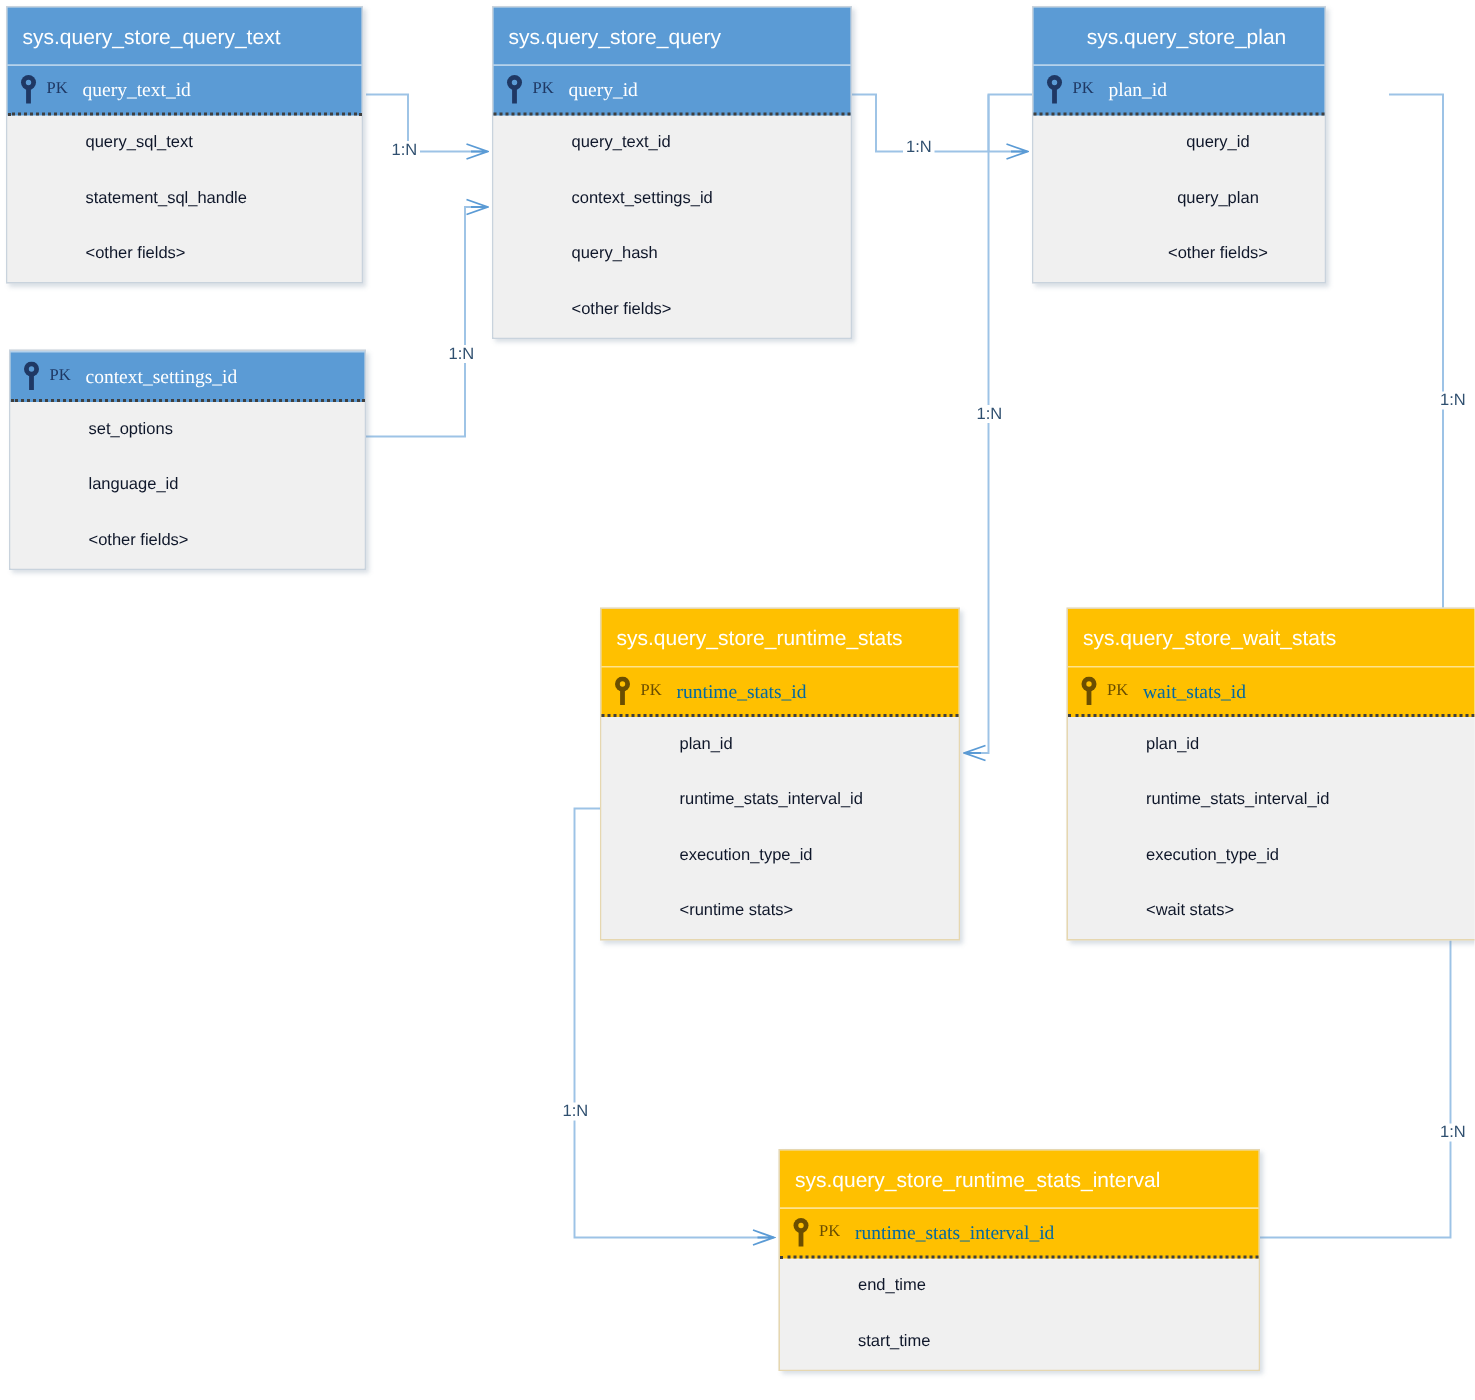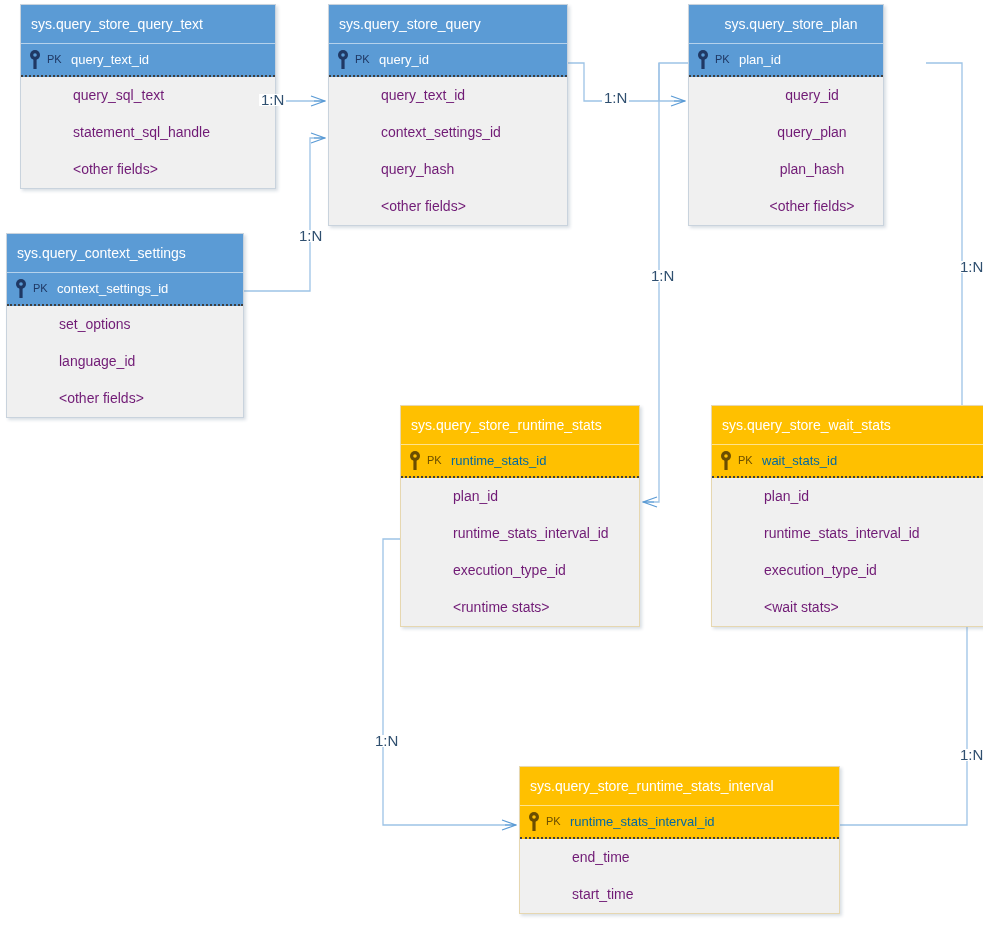--- a/index.html
+++ b/index.html
@@ -32,20 +32,21 @@
     overflow:hidden;
   }
   .entity .pkrow{
     box-sizing:border-box;
     height:34px;
     position:relative;
     display:flex;
     align-items:center;
     border-top:1px solid rgba(255,255,255,.55);
     border-bottom:2px dotted #3f3f3f;
+    font-family:Liberation Serif, serif;
   }
   .entity .pkrow .keyicon{
     width:30px;height:34px;
     flex:0 0 30px;
     position:relative;
     margin-left:8px;
   }
   .entity .pkrow .keyicon svg{position:absolute;left:0;top:7px;}
   .entity .pkrow .pklabel{
     position:absolute;left:26px;top:9px;
@@ -55,42 +56,42 @@
     font-size:13px;
     color:#ffffff;
     white-space:nowrap;
     margin-left:12px;
   }
   .entity .body{padding:0;background:#f0f0f0;}
   .entity .field{
     height:37px;
     line-height:37px;
     padding-left:52px;
-    font-size:14px;
-    color:#701a75;
+    font-size:11px;
+    color:#0f172a;
     white-space:nowrap;
     overflow:hidden;
   }
 
   
   .entity.blue .title{background:#5b9bd5;}
   .entity.blue .pkrow{background:#5b9bd5;}
   .entity.blue .pklabel{color:#1f3864;}
   .entity.blue{border-color:#c9d3dd;}
 
   
   .entity.amber .title{background:#ffc000;}
   .entity.amber .pkrow{background:#ffc000;}
   .entity.amber .pklabel{color:#6b4e00;}
   .entity.amber .pkfield{color:#0369a1;}
   .entity.amber{border-color:#e6d7b0;}
 
   .relabel{
     position:absolute;
-    font-size:15px;
+    font-size:11px;
     color:#2f4f6f;
     background:#ffffff;
     padding:0 2px;
     white-space:nowrap;
     line-height:12px;
   }
 </style>
 </head>
 <body>
 
@@ -113,21 +114,21 @@
       <path d="M688,63 L659,63 L659,502 L643,502" marker-end="url(#crow)"></path>
 
       <path d="M926,63 L962,63 L962,502 L954,502" marker-end="url(#crow)"></path>
 
       <path d="M400,539 L383,539 L383,825 L516,825" marker-end="url(#crow)"></path>
 
       <path d="M951,539 L967,539 L967,825 L811,825" marker-end="url(#crow)"></path>
     </g>
   </svg>
 
-  <div class="entity blue" style="left:20px;top:4px;width:256px;">
+  <div class="entity blue" style="left:4px;top:4px;width:238px;">
     <div class="title">sys.query_store_query_text</div>
     <div class="pkrow">
       <span class="keyicon">
         <svg width="16" height="20" viewBox="0 0 16 20">
             <circle cx="6" cy="5" r="5" fill="#1f3864"></circle>
             <circle cx="6" cy="5" r="1.8" fill="#5b9bd5"></circle>
             <rect x="4.4" y="8" width="3.2" height="11" fill="#1f3864"></rect>
           </svg>
       </span>
       <span class="pklabel">PK</span>
@@ -170,27 +171,25 @@
             <circle cx="6" cy="5" r="1.8" fill="#5b9bd5"></circle>
             <rect x="4.4" y="8" width="3.2" height="11" fill="#1f3864"></rect>
           </svg>
       </span>
       <span class="pklabel">PK</span>
       <span class="pkfield">plan_id</span>
     </div>
     <div class="body">
       <div class="field">query_id</div>
       <div class="field">query_plan</div>
-      <div class="field">plan_hash</div>
       <div class="field">&lt;other fields&gt;</div>
     </div>
   </div>
 
   <div class="entity blue" style="left:6px;top:233px;width:238px;">
-    <div class="title">sys.query_context_settings</div>
     <div class="pkrow">
       <span class="keyicon">
         <svg width="16" height="20" viewBox="0 0 16 20">
             <circle cx="6" cy="5" r="5" fill="#1f3864"></circle>
             <circle cx="6" cy="5" r="1.8" fill="#5b9bd5"></circle>
             <rect x="4.4" y="8" width="3.2" height="11" fill="#1f3864"></rect>
           </svg>
       </span>
       <span class="pklabel">PK</span>
       <span class="pkfield">context_settings_id</span>

